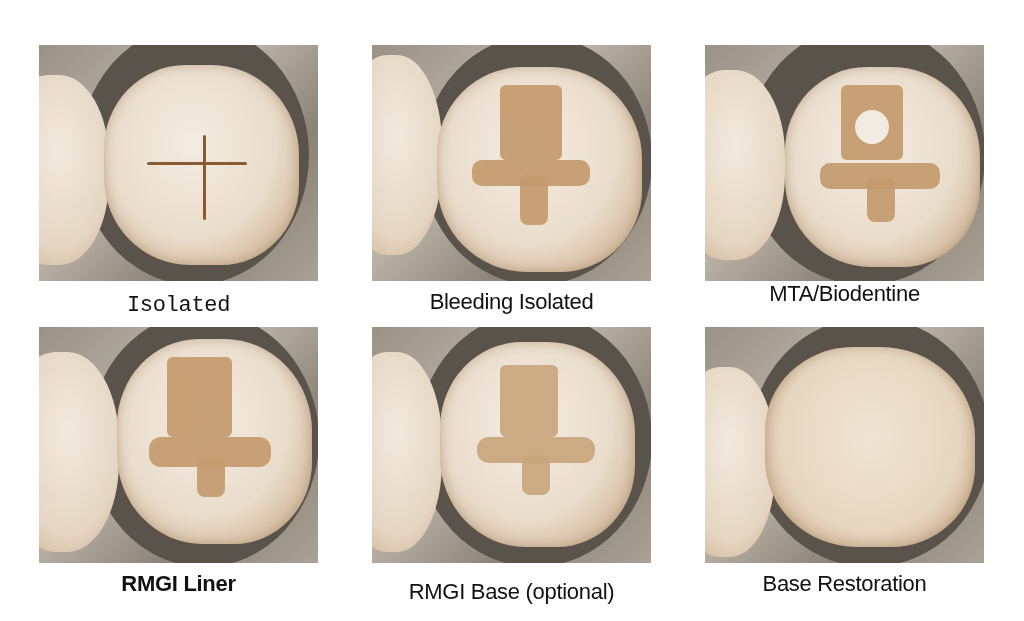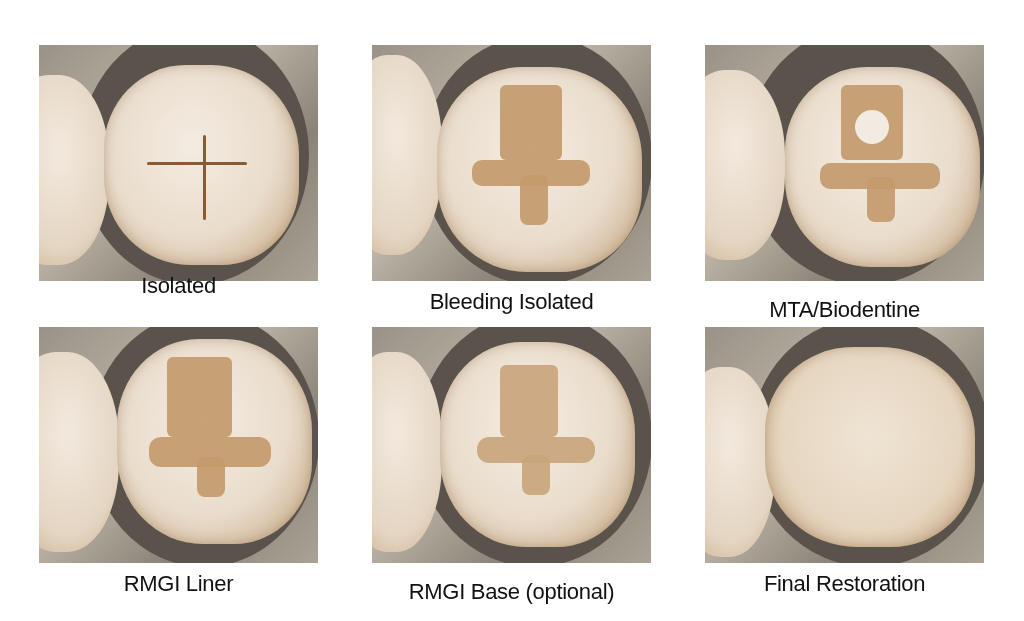--- a/index.html
+++ b/index.html
@@ -19,21 +19,21 @@
 
 <div class="panel" style="left:39px; top:45px;">
   <div class="photo" title="Molar isolated under rubber dam, intact occlusal surface with stained fissures">
     <div class="bg-metal"></div>
     <div class="dam" style="left:40px; top:-20px; width:230px; height:260px;"></div>
     <div class="tooth-side" style="left:-40px; top:30px; width:110px; height:190px;"></div>
     <div class="tooth-main" style="left:65px; top:20px; width:195px; height:200px;"></div>
     <div class="fissure" style="left:108px; top:117px; width:100px; height:3px;"></div>
     <div class="fissure" style="left:164px; top:90px; width:3px; height:85px;"></div>
   </div>
-  <div class="caption" style="top:228px;">Isolated</div>
+  <div class="caption" style="top:248px;font-family:Liberation Mono, monospace;">Isolated</div>
 </div>
 
 <div class="panel" style="left:372px; top:45px;">
   <div class="photo" title="Molar with occlusal cavity preparation, pulp exposure with hemostasis achieved">
     <div class="bg-metal"></div>
     <div class="dam" style="left:50px; top:-10px; width:230px; height:250px;"></div>
     <div class="tooth-side" style="left:-30px; top:10px; width:100px; height:200px;"></div>
     <div class="tooth-main" style="left:65px; top:22px; width:205px; height:205px;"></div>
     <div class="prep" style="left:128px; top:40px; width:62px; height:75px; border-radius:6px;"></div>
     <div class="prep" style="left:100px; top:115px; width:118px; height:26px; border-radius:10px;"></div>
@@ -46,34 +46,34 @@
   <div class="photo" title="Molar with white pulp-capping material placed over exposure">
     <div class="bg-metal"></div>
     <div class="dam" style="left:40px; top:-20px; width:240px; height:260px;"></div>
     <div class="tooth-side" style="left:-30px; top:25px; width:110px; height:190px;"></div>
     <div class="tooth-main" style="left:80px; top:22px; width:195px; height:200px;"></div>
     <div class="prep" style="left:136px; top:40px; width:62px; height:75px; border-radius:6px;"></div>
     <div style="position:absolute; left:150px; top:65px; width:34px; height:34px; border-radius:50%; background:#f1ebe1;"></div>
     <div class="prep" style="left:115px; top:118px; width:120px; height:26px; border-radius:10px;"></div>
     <div class="prep" style="left:162px; top:132px; width:28px; height:45px; border-radius:8px;"></div>
   </div>
-  <div class="caption" style="top:252px;">MTA/Biodentine</div>
+  <div class="caption" style="top:236px;">MTA/Biodentine</div>
 </div>
 
 <div class="panel" style="left:39px; top:327px;">
   <div class="photo" title="Molar with resin-modified glass ionomer liner in preparation">
     <div class="bg-metal"></div>
     <div class="dam" style="left:50px; top:-15px; width:230px; height:255px;"></div>
     <div class="tooth-side" style="left:-35px; top:25px; width:115px; height:200px;"></div>
     <div class="tooth-main" style="left:78px; top:12px; width:195px; height:205px;"></div>
     <div class="prep" style="left:128px; top:30px; width:65px; height:80px; border-radius:6px;"></div>
     <div class="prep" style="left:110px; top:110px; width:122px; height:30px; border-radius:12px;"></div>
     <div class="prep" style="left:158px; top:130px; width:28px; height:40px; border-radius:8px;"></div>
   </div>
-  <div class="caption" style="top:244px;">RMGI Liner</div>
+  <div class="caption" style="top:244px;font-weight:bold;">RMGI Liner</div>
 </div>
 
 <div class="panel" style="left:372px; top:327px;">
   <div class="photo" title="Molar with RMGI base filling preparation floor">
     <div class="bg-metal"></div>
     <div class="dam" style="left:45px; top:-15px; width:235px; height:255px;"></div>
     <div class="tooth-side" style="left:-30px; top:25px; width:100px; height:200px;"></div>
     <div class="tooth-main" style="left:68px; top:15px; width:195px; height:205px;"></div>
     <div class="prep" style="left:128px; top:38px; width:58px; height:72px; border-radius:6px; background:#c9a57c;"></div>
     <div class="prep" style="left:105px; top:110px; width:118px; height:26px; border-radius:12px; background:#c9a57c;"></div>
@@ -82,14 +82,14 @@
   <div class="caption" style="top:252px;">RMGI Base (optional)</div>
 </div>
 
 <div class="panel" style="left:705px; top:327px;">
   <div class="photo" title="Molar with completed composite restoration">
     <div class="bg-metal"></div>
     <div class="dam" style="left:45px; top:-10px; width:240px; height:250px;"></div>
     <div class="tooth-side" style="left:-30px; top:40px; width:100px; height:190px;"></div>
     <div class="tooth-main" style="left:60px; top:20px; width:210px; height:200px; background:radial-gradient(ellipse at 50% 45%, #efe4d4 0%, #e6d6c0 60%, #c3a17c 95%, #98744f 100%);"></div>
   </div>
-  <div class="caption" style="top:244px;">Final Restoration</div>
+  <div class="caption" style="top:244px;">Base Restoration</div>
 </div>
 
 </body></html>

